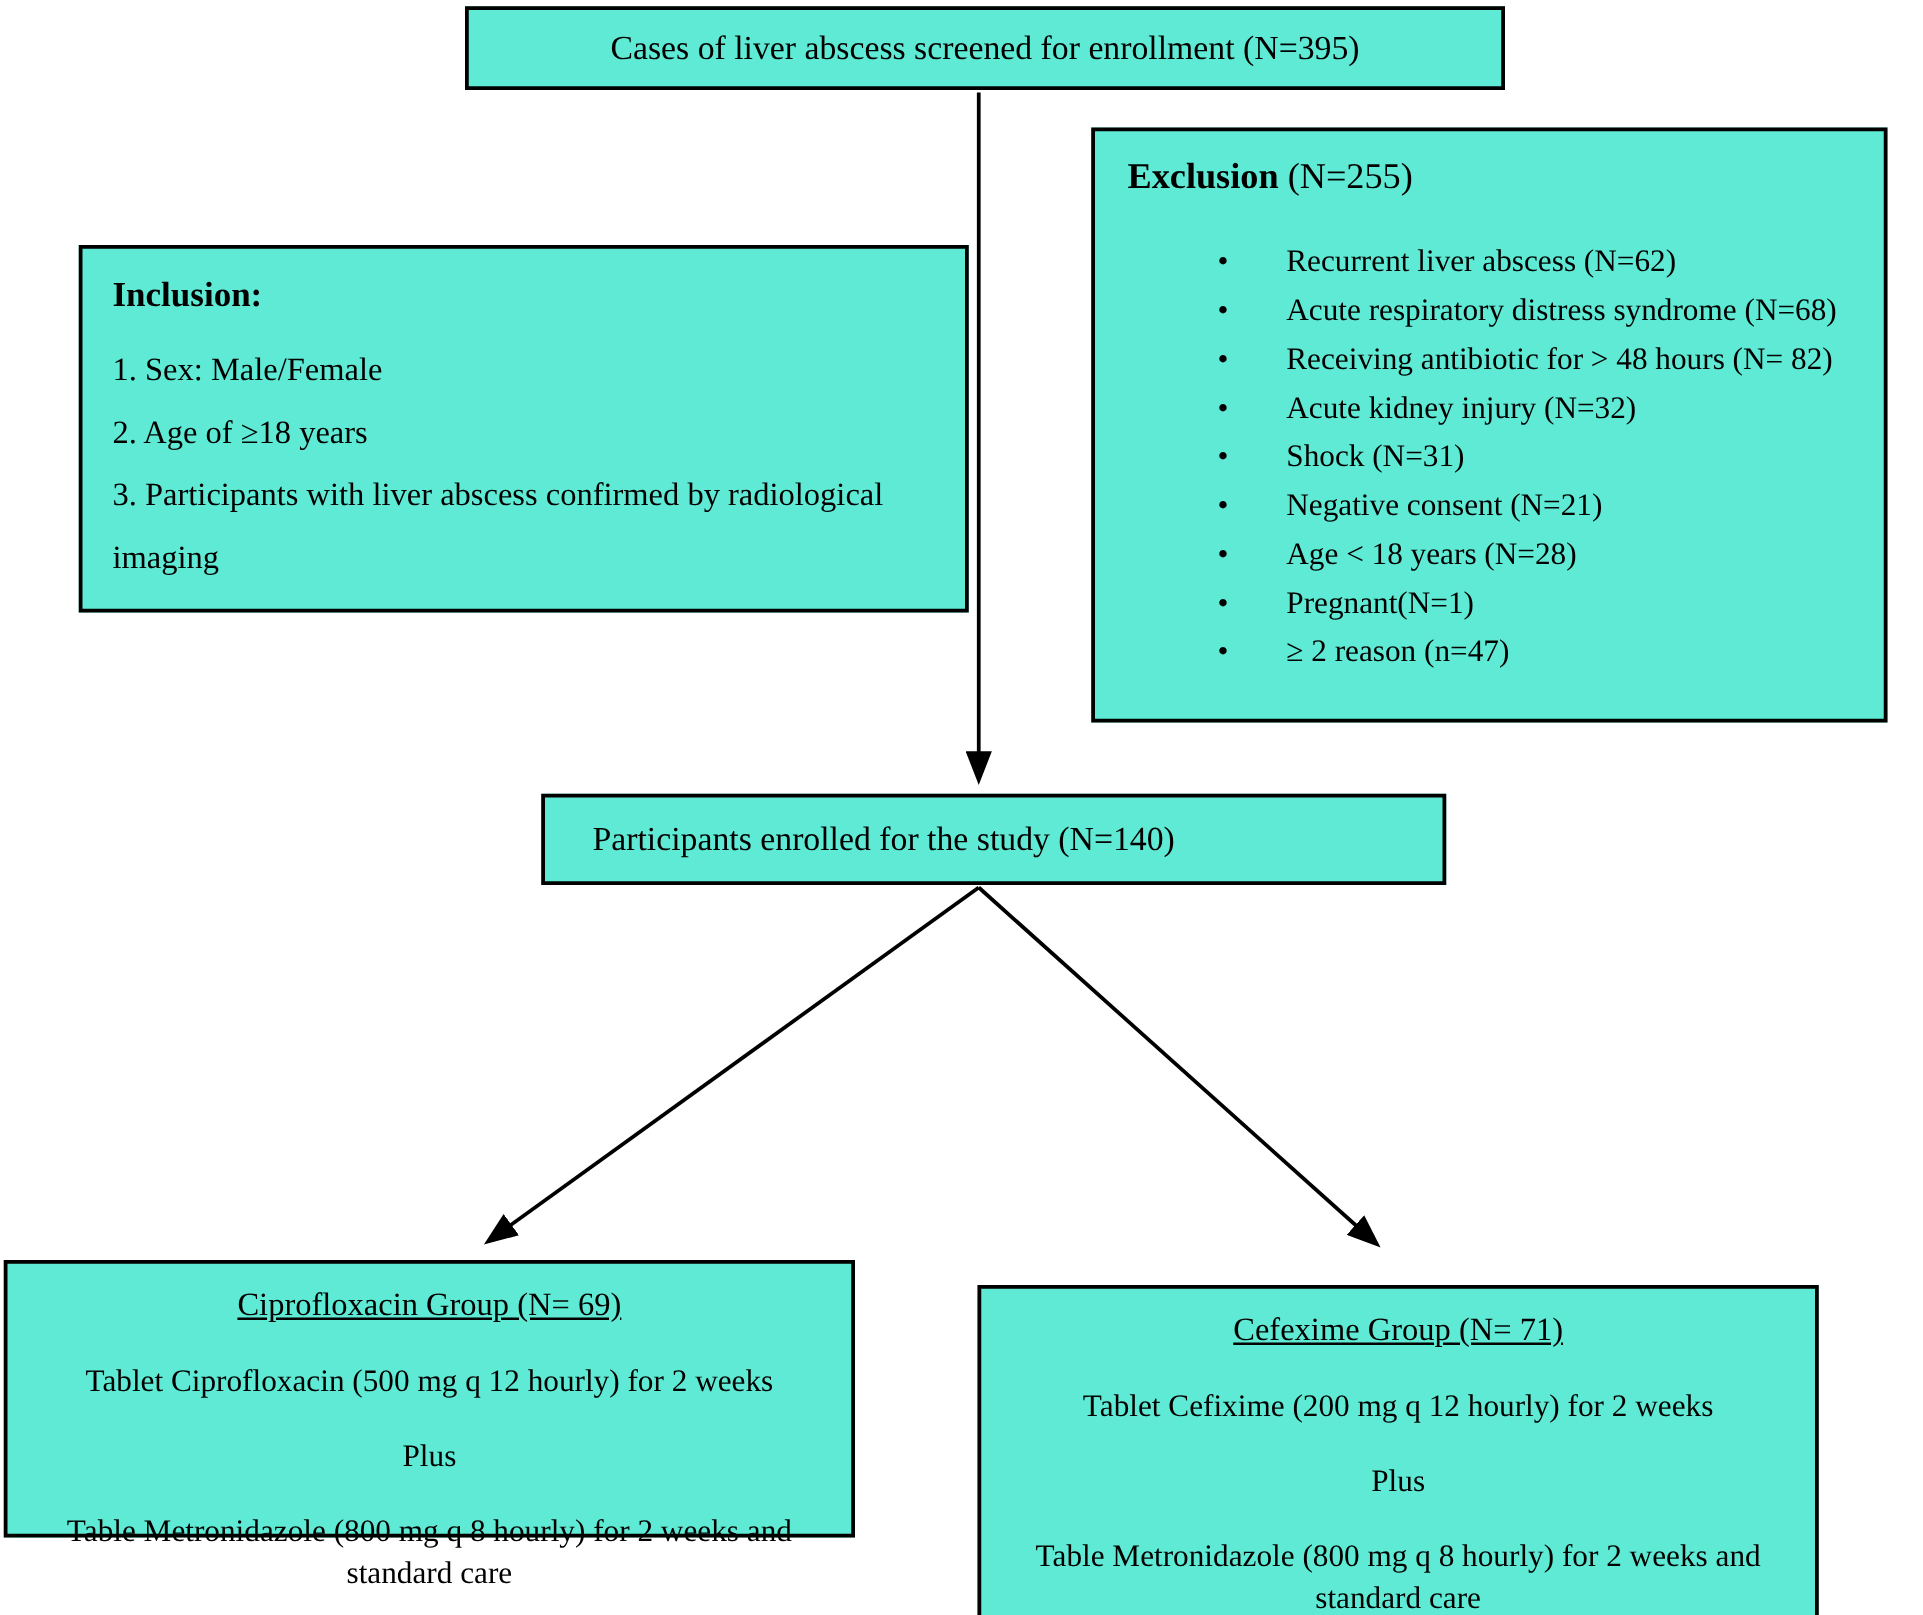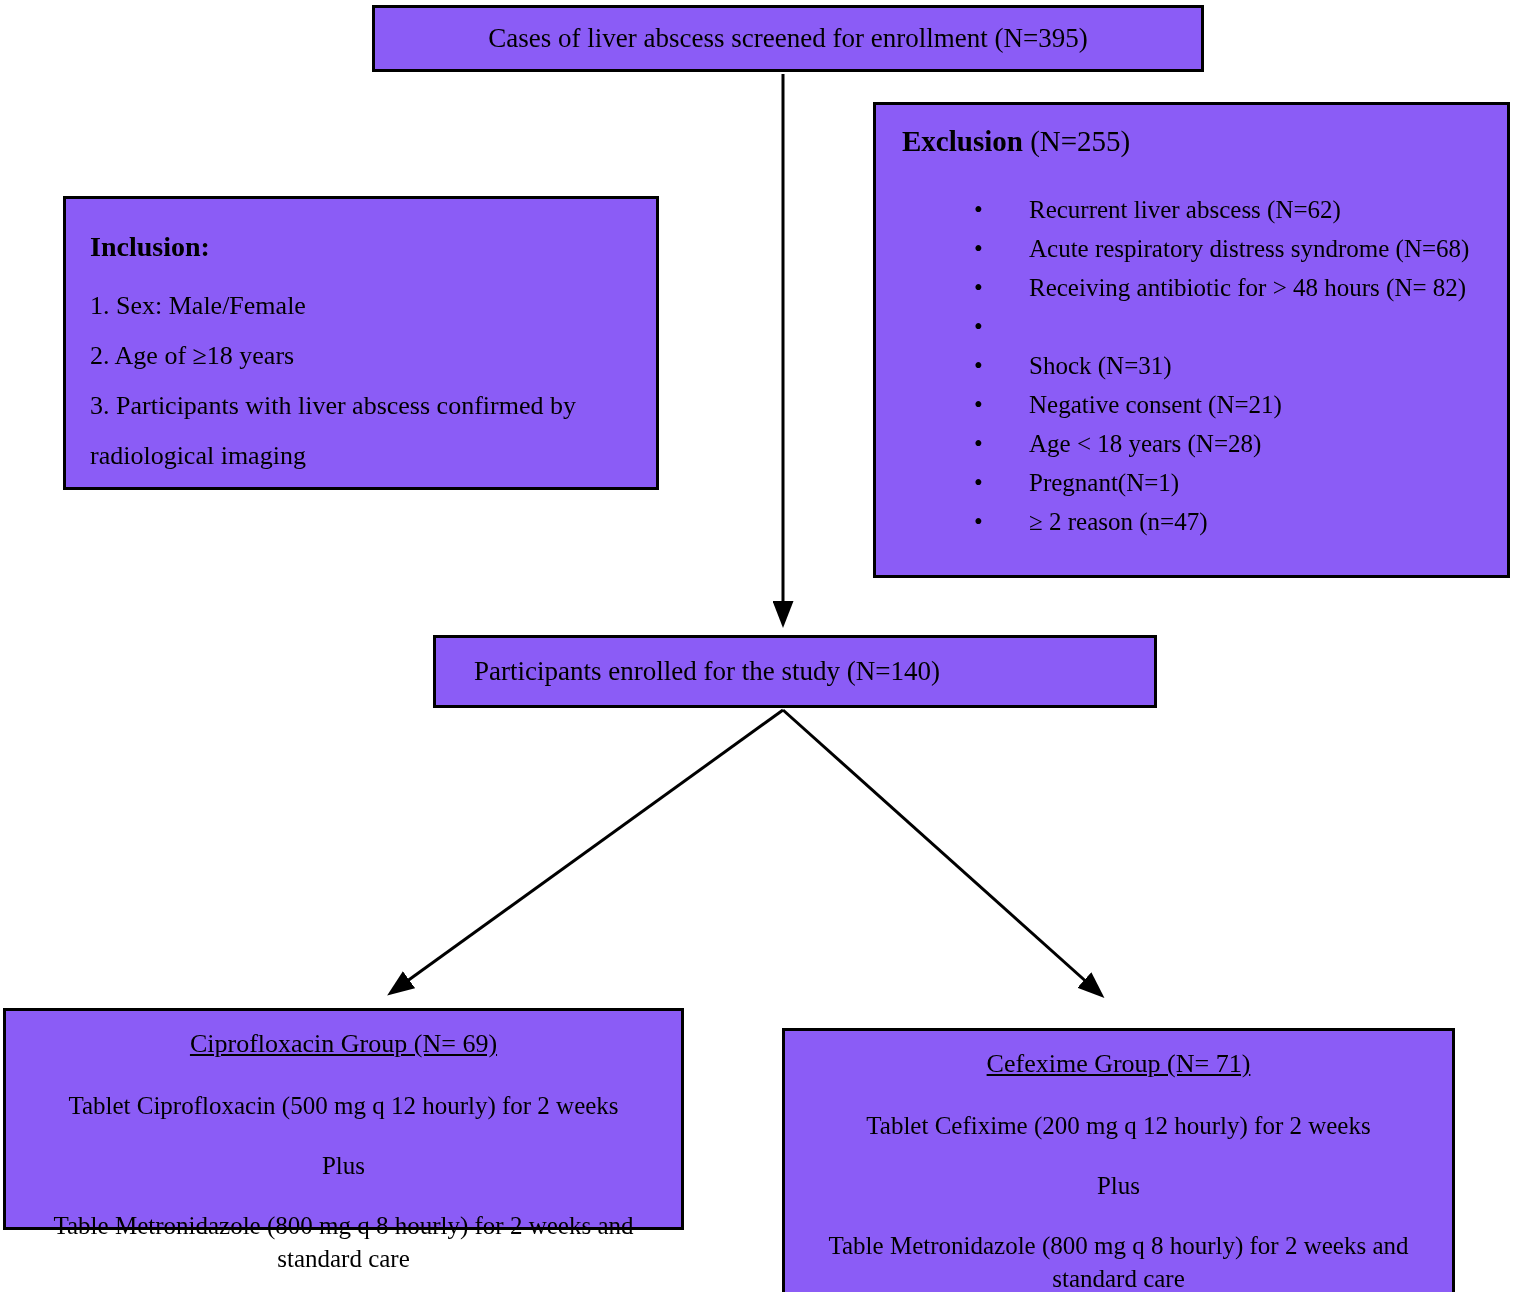--- a/index.html
+++ b/index.html
@@ -8,33 +8,33 @@
     width:1538px;height:1292px;
     background:#ffffff;
     color:#000;
     font-family:"Liberation Serif","DejaVu Serif",serif;
     overflow:hidden;
   }
   .arrows{position:absolute;left:0;top:0;width:1538px;height:1292px;}
   .box{
     position:absolute;
     border:3px solid #000;
-    background:#8b5cf6;
+    background:#5eead4;
     box-sizing:border-box;
   }
   
   .top-box{
     left:372px;top:5px;width:832px;height:67px;
     display:flex;align-items:center;justify-content:center;
     font-size:27px;
   }
   
   .inclusion-box{
-    left:63px;top:196px;width:596px;height:294px;
-    padding:26px 24px;
+    left:63px;top:196px;width:712px;height:294px;
+    padding:16px 24px;
   }
   .inc-title{font-weight:bold;font-size:28px;margin:6px 0 18px 0;}
   .inc-item{font-size:26px;line-height:50px;}
   
   .exclusion-box{
     left:873px;top:102px;width:637px;height:476px;
     padding:20px 26px;
   }
   .exc-title{font-size:29px;margin-bottom:32px;}
   .exc-title .bold{font-weight:bold;}
@@ -95,20 +95,21 @@
     <div class="exc-item">
       <span class="bullet">•</span>
       <span>Acute respiratory distress syndrome (N=68)</span>
     </div>
     <div class="exc-item">
       <span class="bullet">•</span>
       <span>Receiving antibiotic for &gt; 48 hours (N= 82)</span>
     </div>
     <div class="exc-item">
       <span class="bullet">•</span>
+      <span>Acute kidney injury (N=32)</span>
     </div>
     <div class="exc-item">
       <span class="bullet">•</span>
       <span>Shock (N=31)</span>
     </div>
     <div class="exc-item">
       <span class="bullet">•</span>
       <span>Negative consent (N=21)</span>
     </div>
     <div class="exc-item">

